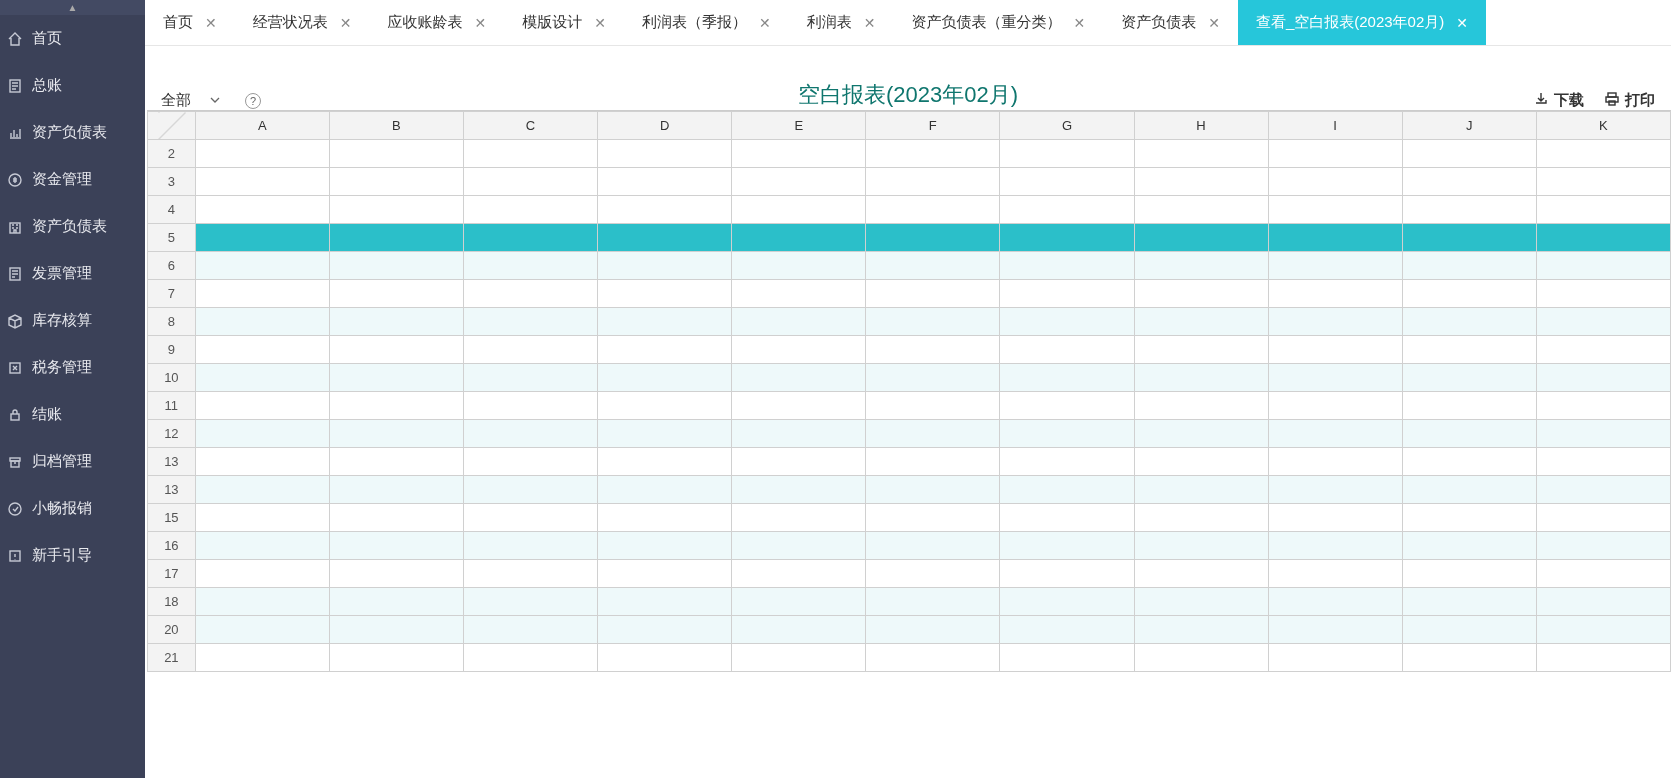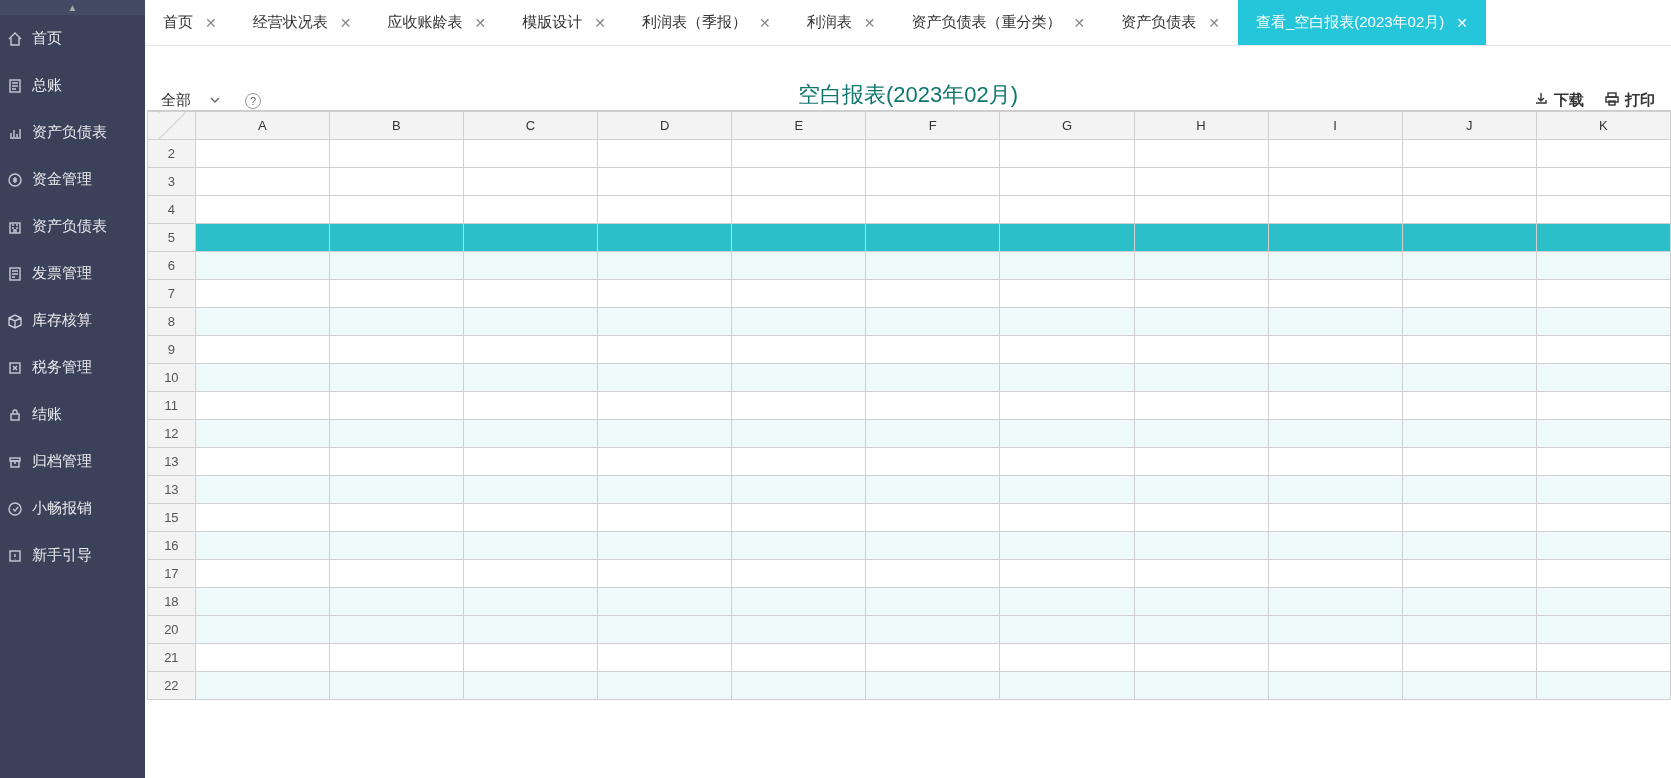--- a/index.html
+++ b/index.html
@@ -649,31 +649,17 @@
             <td></td>
             <td></td>
             <td></td>
             <td></td>
             <td></td>
             <td></td>
             <td></td>
             <td></td>
             <td></td>
           </tr>
-          <tr class="alt">
-            <th class="rowhdr">22</th>
-            <td></td>
-            <td></td>
-            <td></td>
-            <td></td>
-            <td></td>
-            <td></td>
-            <td></td>
-            <td></td>
-            <td></td>
-            <td></td>
-            <td></td>
-          </tr>
         </tbody>
       </table>
   </div>
 
 </div>
 
 </body></html>

